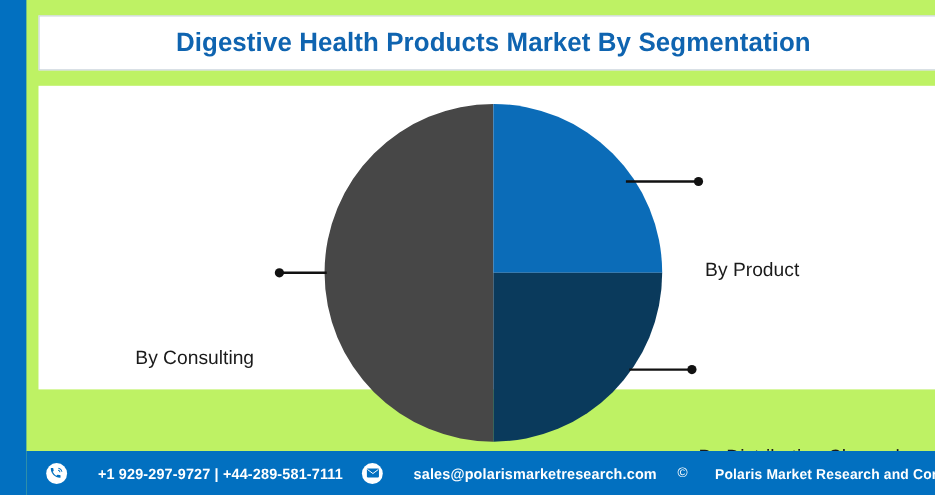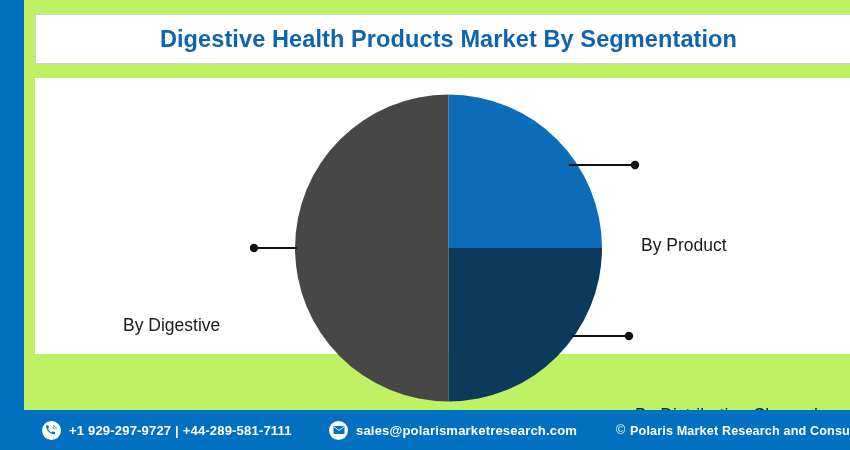--- a/index.html
+++ b/index.html
@@ -85,20 +85,21 @@
     width: 850px;
     height: 40px;
     background: #0270c0;
   }
   .footer-item {
     position: absolute;
     display: flex;
     align-items: center;
     height: 40px;
     color: #ffffff;
+    gap: 20px;
   }
   .footer-phone { left: 18px; }
   .footer-email { left: 305px; text-align: center; }
   .footer-copy { left: 592px; }
   .circle-icon {
     width: 19px;
     height: 19px;
     border-radius: 50%;
     background: #ffffff;
     display: flex;
@@ -156,21 +157,21 @@
         <g>
           <line x1="219" y1="170" x2="262" y2="170" stroke="#111111" stroke-width="2.2"></line>
           <circle cx="219" cy="170" r="4.2" fill="#111111"></circle>
         </g>
       </svg>
 
       <div class="callout-label" id="label-product">By Product</div>
 
       <div class="callout-label" id="label-distribution">By Distribution Channel</div>
 
-      <div class="callout-label" id="label-ingredient">By Digestive</div>
+      <div class="callout-label" id="label-ingredient">By Consulting</div>
     </div>
   </div>
 
   <div class="footer">
 
     <div class="footer-item footer-phone">
       <span class="circle-icon">
         <svg width="13" height="13" viewBox="0 0 24 24" aria-hidden="true">
           <path d="M6.6 10.8c1.1 2.2 2.9 4 5.1 5.1l1.7-1.7c.3-.3.7-.4 1-.2 1 .3 2.1.5 3.2.5.5 0 .9.4.9.9V18c0 .5-.4.9-.9.9C9.3 18.9 2.1 11.7 2.1 3.4c0-.5.4-.9.9-.9h2.6c.5 0 .9.4.9.9 0 1.1.2 2.2.5 3.2.1.3 0 .7-.2 1L5.1 9.3" fill="#0270c0"></path>
           <path d="M15.5 3.2c2.6.5 4.6 2.5 5.2 5.1" fill="none" stroke="#0270c0" stroke-width="1.7" stroke-linecap="round"></path>

